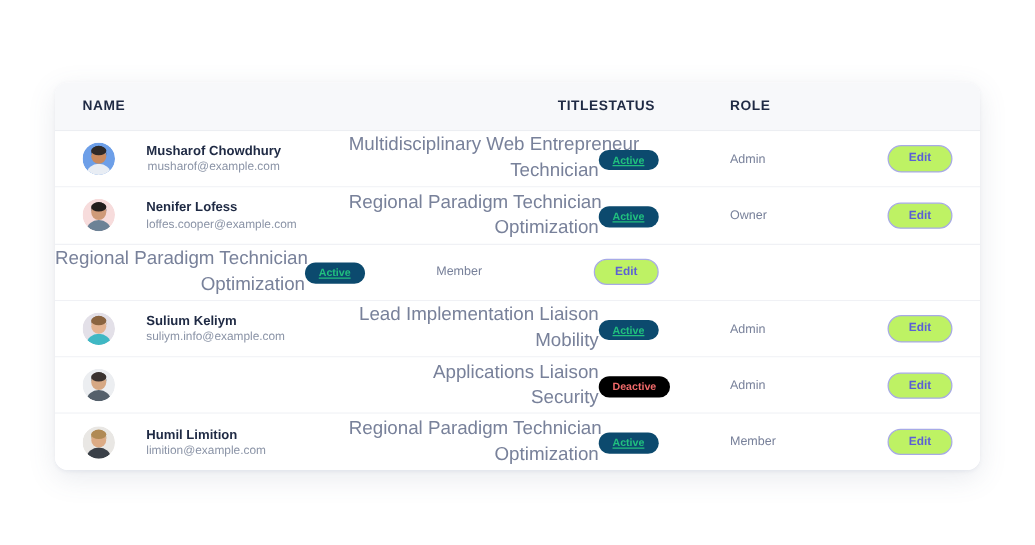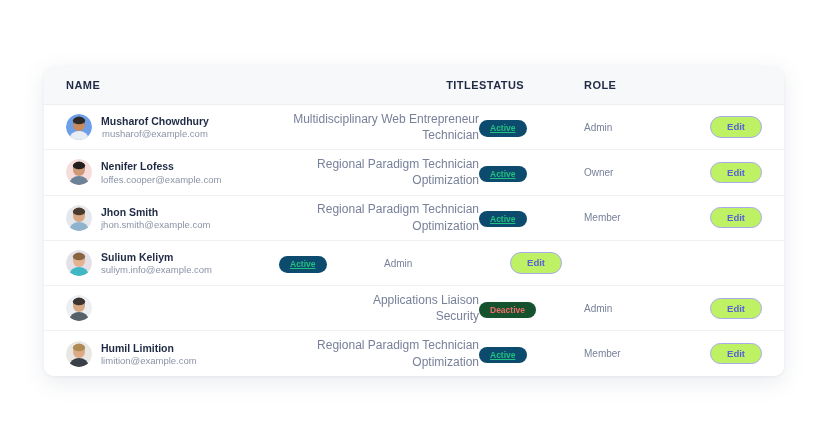--- a/index.html
+++ b/index.html
@@ -63,21 +63,21 @@
     align-items: center;
     height: 44.3px;
     border-bottom: 1px solid #f0f1f5;
     background: #ffffff;
   }
   .row:last-child { border-bottom: none; }
 
   .name-cell {
     display: flex;
     align-items: center;
-    gap: 9px;
+    gap: 25px;
   }
   .avatar {
     width: 26px;
     height: 26px;
     border-radius: 50%;
     flex: 0 0 26px;
     position: relative;
     overflow: hidden;
   }
   .avatar svg { display: block; width: 26px; height: 26px; }
@@ -91,41 +91,41 @@
   }
   .person-email {
     font-size: 9.5px;
     color: #8a93a6;
     white-space: nowrap;
     margin-top: 1px;
     text-align: center;
   }
 
   .title-text {
-    font-size: 12px;
+    font-size: 15px;
     color: #78819a;
     line-height: 1.38;
     white-space: nowrap;
   }
 
   .role-text {
     font-size: 10px;
     color: #78819a;
   }
 
   .badge {
     display: inline-block;
     font-size: 8.5px;
     font-weight: 700;
     padding: 4px 11px;
     border-radius: 20px;
     line-height: 1;
   }
   .badge-active   { background: #0c4a6e; color: #21c17e; text-decoration: underline; }
-  .badge-deactive { background: #14532d; color: #f16a6a; }
+  .badge-deactive { background: #000000; color: #f16a6a; }
 
   .edit-btn {
     font-family: "Liberation Sans", sans-serif;
     font-size: 9.5px;
     font-weight: 700;
     color: #5b5fd6;
     background: #bef264;
     border: 1px solid #a7aae6;
     border-radius: 20px;
     padding: 5px 16px;
@@ -209,42 +209,20 @@
             <div class="title-text">Regional Paradigm Technician</div>
             <div class="title-text">Optimization</div>
           </div>
           <div class="c-status"><span class="badge badge-active">Active</span></div>
           <div class="c-role role-text">Owner</div>
           <div class="c-action">
             <button class="edit-btn">Edit</button>
           </div>
         </div>
         <div class="row">
-          <div class="c-name name-cell">
-            <div class="avatar">
-              <svg viewBox="0 0 26 26" xmlns="http://www.w3.org/2000/svg">
-                <defs>
-                  <clipPath id="cp2">
-                    <circle cx="13" cy="13" r="13"></circle>
-                  </clipPath>
-                </defs>
-                <g clip-path="url(#cp2)">
-                  <rect width="26" height="26" fill="#e4e7ec"></rect>
-                  <ellipse cx="13" cy="25" rx="9.5" ry="8" fill="#8fb3cc"></ellipse>
-                  <circle cx="13" cy="11" r="6" fill="#d8a783"></circle>
-                  <path d="M7 10.5 A6 6 0 0 1 19 10.5 L19 8.5 A6 6 0 0 0 7 8.5 Z" fill="#4a3a2e"></path>
-                  <ellipse cx="13" cy="6.6" rx="6.1" ry="3.6" fill="#4a3a2e"></ellipse>
-                </g>
-              </svg>
-            </div>
-            <div class="name-text">
-              <div class="person-name">Jhon Smith</div>
-              <div class="person-email">jhon.smith@example.com</div>
-            </div>
-          </div>
           <div class="c-title">
             <div class="title-text">Regional Paradigm Technician</div>
             <div class="title-text">Optimization</div>
           </div>
           <div class="c-status"><span class="badge badge-active">Active</span></div>
           <div class="c-role role-text">Member</div>
           <div class="c-action">
             <button class="edit-btn">Edit</button>
           </div>
         </div>
@@ -264,20 +242,24 @@
                   <path d="M7 10.5 A6 6 0 0 1 19 10.5 L19 8.5 A6 6 0 0 0 7 8.5 Z" fill="#8a6440"></path>
                   <ellipse cx="13" cy="6.6" rx="6.1" ry="3.6" fill="#8a6440"></ellipse>
                 </g>
               </svg>
             </div>
             <div class="name-text">
               <div class="person-name">Sulium Keliym</div>
               <div class="person-email">suliym.info@example.com</div>
             </div>
           </div>
+          <div class="c-title">
+            <div class="title-text">Lead Implementation Liaison</div>
+            <div class="title-text">Mobility</div>
+          </div>
           <div class="c-status"><span class="badge badge-active">Active</span></div>
           <div class="c-role role-text">Admin</div>
           <div class="c-action">
             <button class="edit-btn">Edit</button>
           </div>
         </div>
         <div class="row">
           <div class="c-name name-cell">
             <div class="avatar">
               <svg viewBox="0 0 26 26" xmlns="http://www.w3.org/2000/svg">

